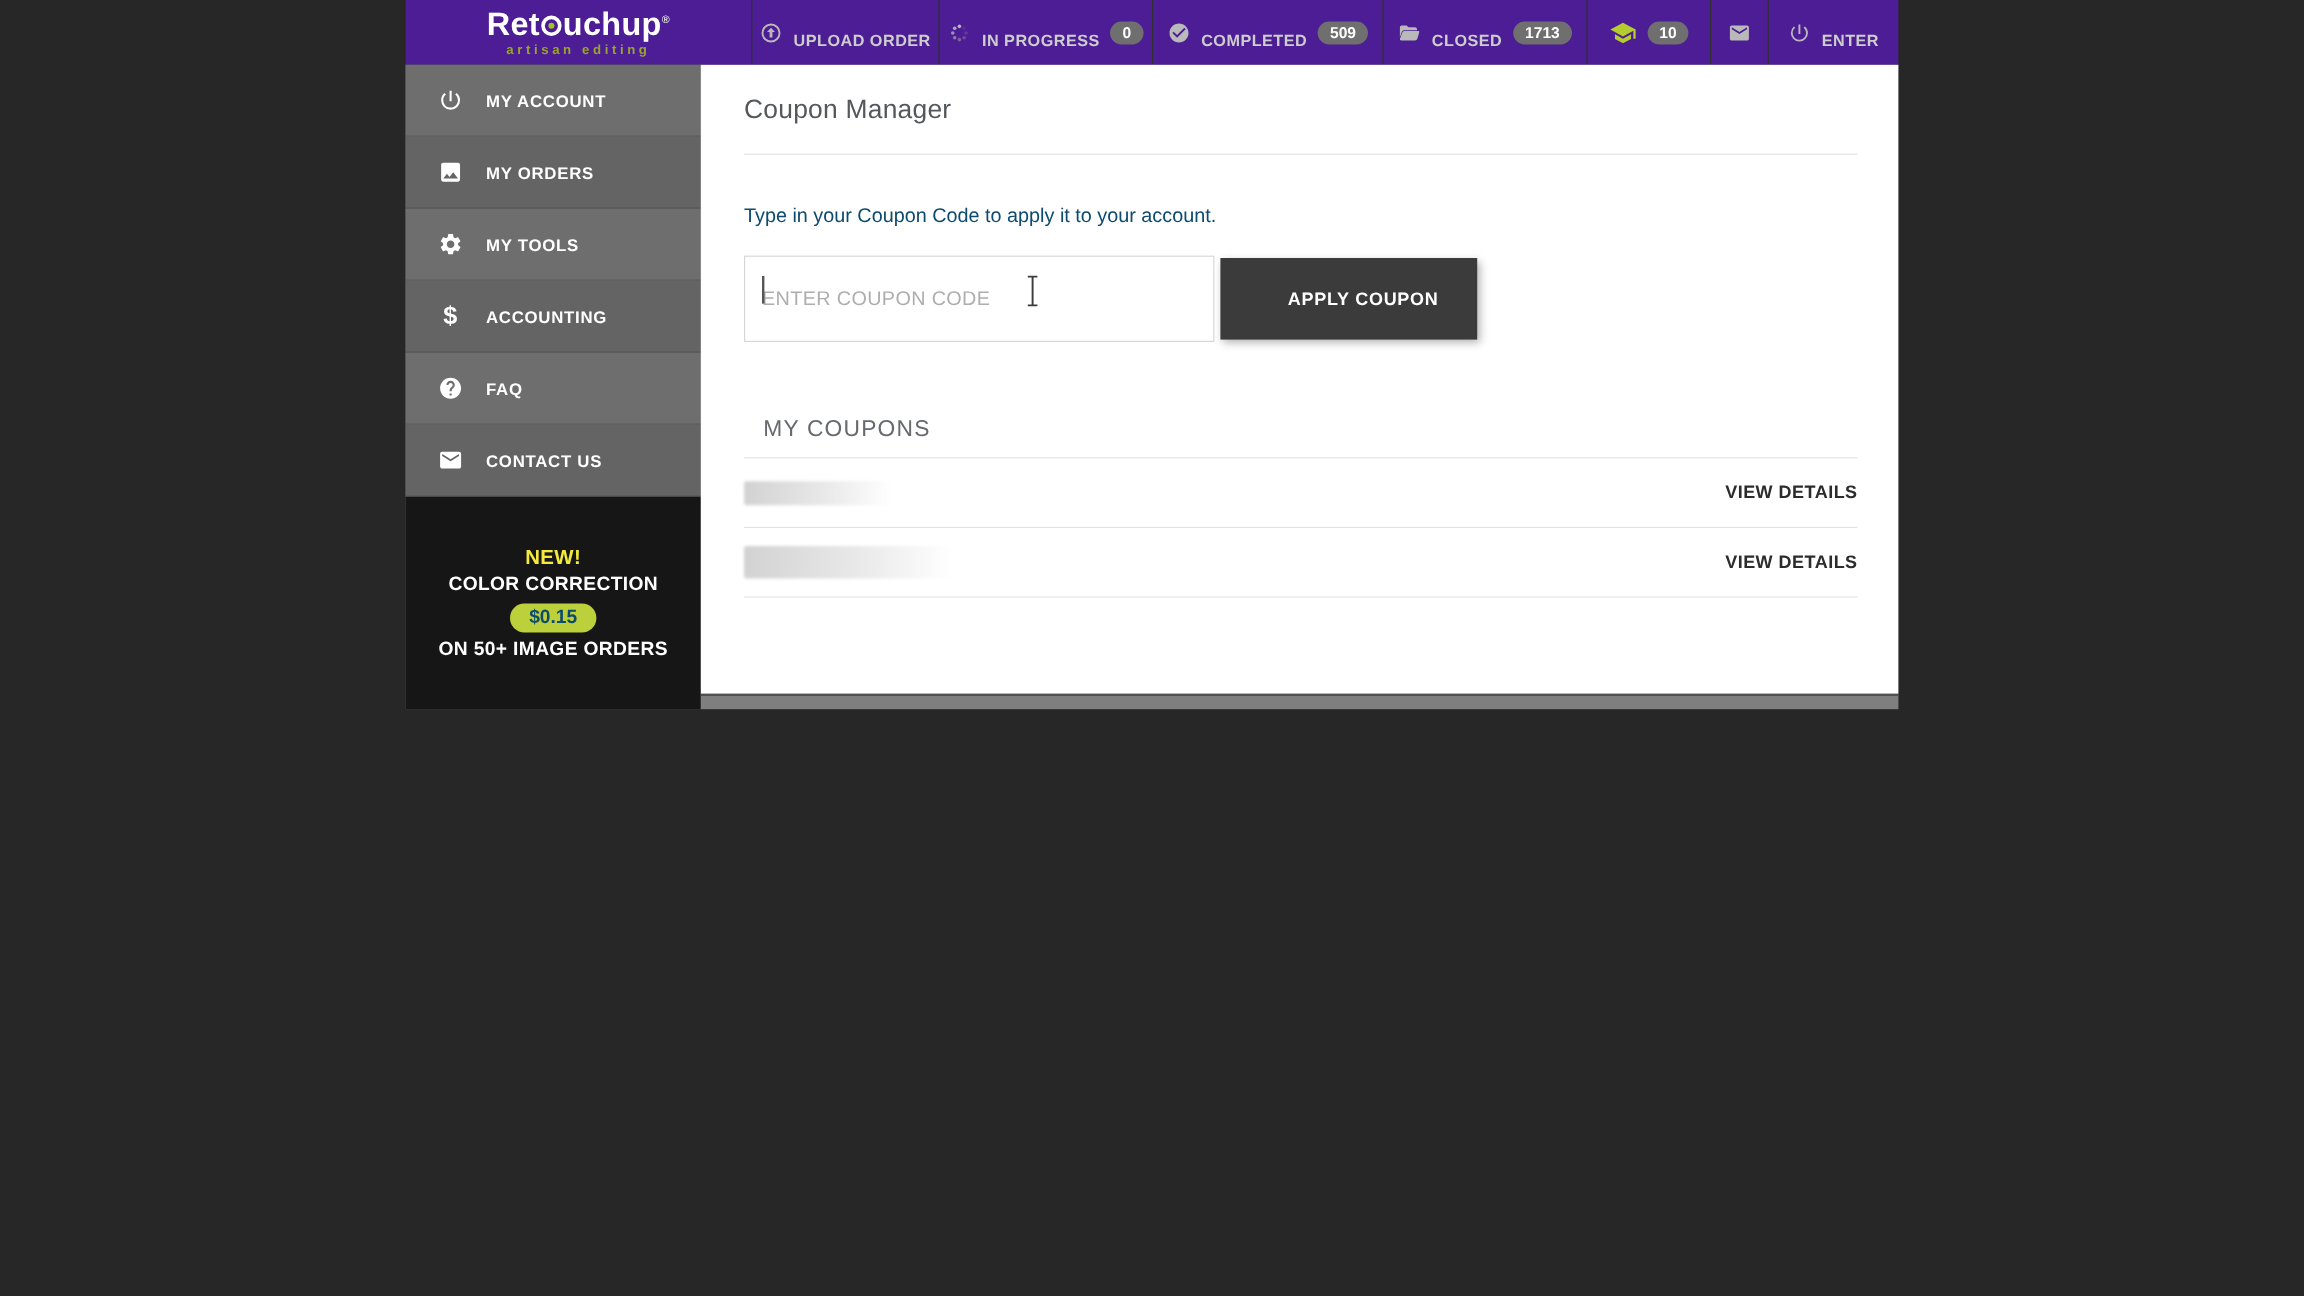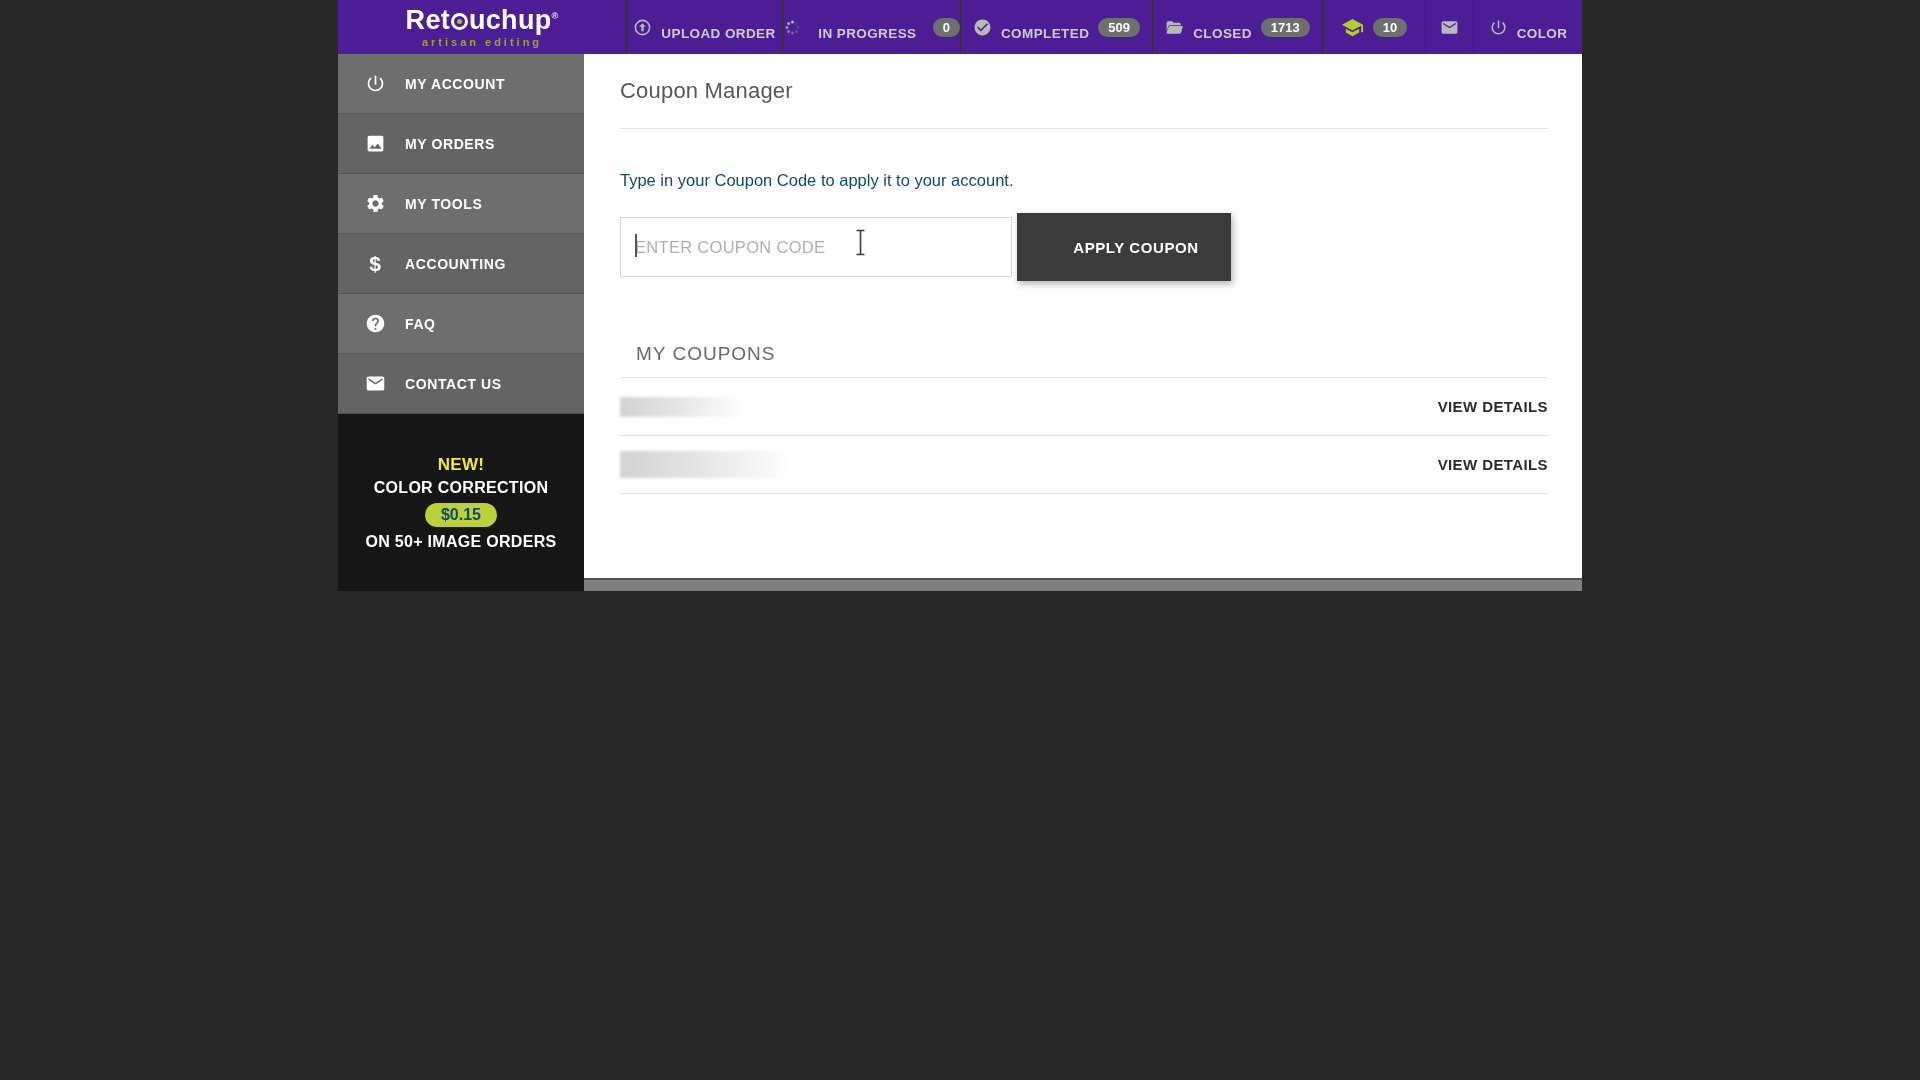--- a/index.html
+++ b/index.html
@@ -5,21 +5,21 @@
   * { margin:0; padding:0; box-sizing:border-box; }
   html,body { width:1920px; height:1080px; overflow:hidden; }
   body { background:#272727; font-family:"Liberation Sans", sans-serif; position:relative; }
 
   .window { position:absolute; left:338px; top:0; width:1244px; height:591px; display:flex; flex-direction:column; }
 
   
   .navbar { height:54px; background:#4c1d95; display:flex; align-items:stretch; flex:none; }
   .nav-zone { display:flex; align-items:center; justify-content:center; gap:9px; border-left:1px solid #303030; cursor:pointer; }
   .zone-logo { width:288px; flex-direction:column; gap:2px; border-left:none; }
-  .zone-upload { width:156px; } .zone-progress { width:178px;justify-content:space-between; } .zone-completed { width:192px; }
+  .zone-upload { width:156px; } .zone-progress { width:178px; } .zone-completed { width:192px; }
   .zone-closed { width:170px; } .zone-cap { width:103px; } .zone-mail { width:48px; } .zone-logout { flex:1; }
   .nav-label { font-size:13.5px; font-weight:700; letter-spacing:.4px; color:#cdcdcd; white-space:nowrap;margin-top:12px; }
   .nav-icon { width:19px; height:19px; color:#b9b9b9; display:flex; align-items:center; }
   .nav-icon svg { width:100%; height:100%; }
   .cap-color { color:#b5cc2e; width:23px; height:23px; }
   .badge { background:#6f6f6f; color:#fff; border-radius:12px; padding:3px 10px; font-size:13px; font-weight:700; line-height:1; min-width:15px; text-align:center; }
   .brand { color:#fff; font-weight:700; font-size:27px; line-height:1; letter-spacing:.3px; white-space:nowrap; }
   .brand sup { font-size:9px; color:#e5e5e5; }
   .o-lens { display:inline-block; width:17px; height:17px; border:3px solid #fff; border-radius:50%; position:relative; vertical-align:-1px; margin:0 1px; }
   .o-lens::after { content:""; position:absolute; inset:3px; border-radius:50%; background:#9fc51e; }
@@ -46,21 +46,21 @@
   .content { flex:1; background:#fff; padding:0 34px 0 36px; position:relative; }
   .hscrollbar { height:13px; flex:none; background:#7f7f7f; border-top:2px solid #515151; cursor:pointer; }
 
   .page-title { margin-top:24px; font-size:22px; font-weight:400; color:#54585b; letter-spacing:.2px; }
   .divider { border:none; border-top:1px solid #e4e4e4; height:0; }
   .divider-top { margin-top:24px; }
   .instruction { margin-top:42px; font-size:16.5px; color:#0c4a6e; }
 
   .coupon-form { margin-top:23px; display:flex; align-items:center; }
   .input-wrap { position:relative; }
-  .coupon-input { width:392px; height:60px; border:1px solid #d7d7d7; padding:0 14px; font-size:16.5px; letter-spacing:.3px;
+  .coupon-input { width:392px; height:72px; border:1px solid #d7d7d7; padding:0 14px; font-size:16.5px; letter-spacing:.3px;
                   color:#333; outline:none; background:#fff; font-family:"Liberation Sans", sans-serif; }
   .coupon-input::placeholder { color:#aeaeae; }
   .text-caret { position:absolute; left:15px; top:17px; width:1.5px; height:23px; background:#555; }
   .apply-btn { width:214px; height:68px; margin-left:5px; background:#3b3b3b; color:#fff; font-weight:700; font-size:15px;
                letter-spacing:.6px; border:none; cursor:pointer; box-shadow:2px 3px 7px rgba(0,0,0,.3);
                font-family:"Liberation Sans", sans-serif;padding-left:24px; }
 
   .my-coupons { margin-top:62px; }
   .section-title { font-size:19px; font-weight:400; color:#66696d; letter-spacing:1px; padding-left:16px; }
   .my-coupons .divider { margin-top:12px; }
@@ -148,21 +148,21 @@
           </svg>
       </span>
     </div>
 
     <div class="nav-zone zone-logout">
       <span class="nav-icon">
         <svg viewBox="0 0 24 24" fill="currentColor">
             <path d="M13 3h-2v10h2V3zm4.83 2.17l-1.42 1.42A6.92 6.92 0 0 1 19 12c0 3.87-3.13 7-7 7A6.995 6.995 0 0 1 7.58 6.58L6.17 5.17A8.932 8.932 0 0 0 3 12a9 9 0 0 0 18 0c0-2.74-1.23-5.18-3.17-6.83z"></path>
           </svg>
       </span>
-      <span class="nav-label">COLOR</span>
+      <span class="nav-label">ENTER</span>
     </div>
   </div>
 
   <div class="main">
 
     <div class="sidebar-col">
       <div class="side-item">
         <span class="side-icon">
           <svg viewBox="0 0 24 24" fill="currentColor">
               <path d="M13 3h-2v10h2V3zm4.83 2.17l-1.42 1.42A6.92 6.92 0 0 1 19 12c0 3.87-3.13 7-7 7A6.995 6.995 0 0 1 7.58 6.58L6.17 5.17A8.932 8.932 0 0 0 3 12a9 9 0 0 0 18 0c0-2.74-1.23-5.18-3.17-6.83z"></path>

